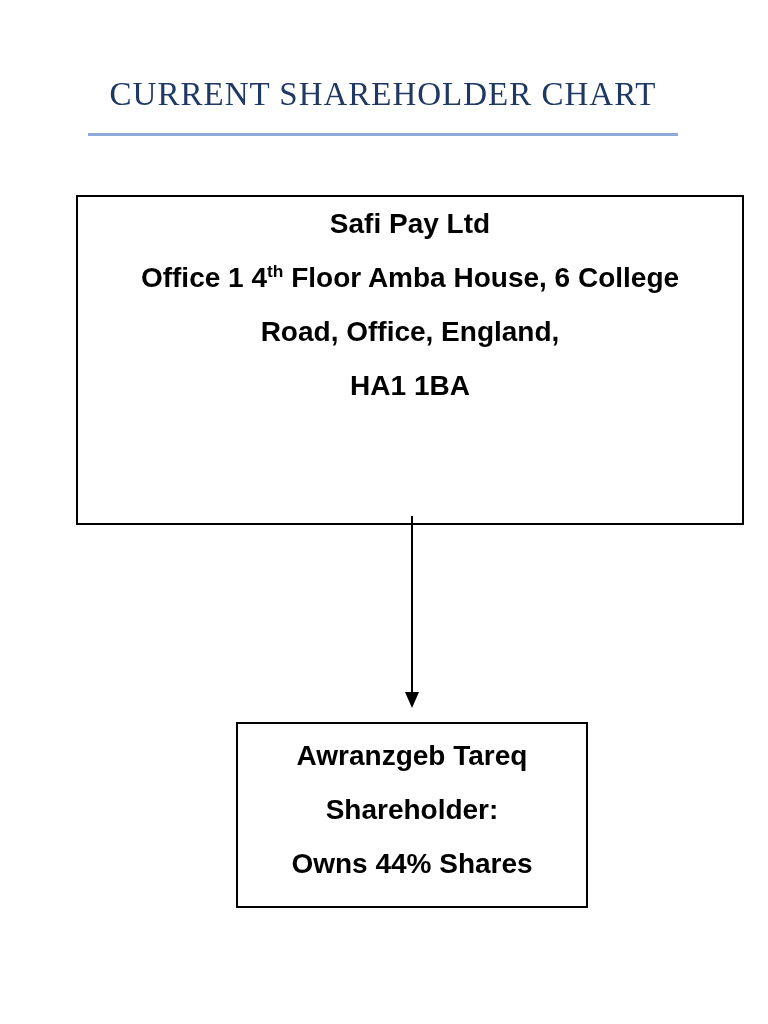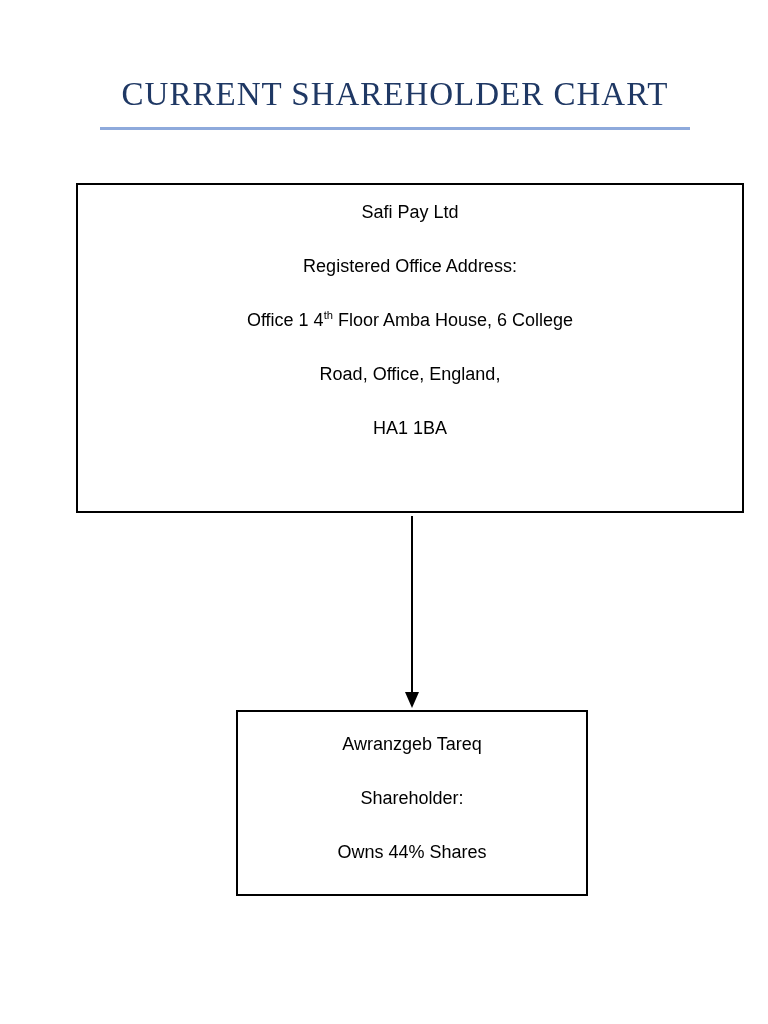--- a/index.html
+++ b/index.html
@@ -15,43 +15,44 @@
     font-family:"Liberation Sans", sans-serif;
   }
   .page{
     position:relative;
     width:768px; height:1024px;
     background:var(--page_bg);
     overflow:hidden;
   }
   .title-block{
     position:absolute;
-    left:100px; top:76px;
+    left:88px; top:76px;
     width:590px;
     text-align:center;
-    padding-bottom:14px;
+    padding-bottom:20px;
     border-bottom:3px solid var(--underline);
   }
   .title-block h1{
     margin:0;
     font-family:"Liberation Serif", serif;
     font-weight:400;
     font-size:33px;
     letter-spacing:1px;
     color:var(--title);
     white-space:nowrap;
   }
   .box{
     position:absolute;
     background:var(--page_bg);
     border:2px solid var(--border);
     text-align:center;
     color:var(--text);
-    font-weight:normal;
-    font-size:18px;
+    font-weight:bold;
+    font-size:28px;
+    margin-top:12px;
   }
   .box p{
     margin:0;
     line-height:54px;
     white-space:nowrap;
   }
   .company-box{
     left:76px; top:183px;
     width:664px; height:326px;
   }
@@ -75,21 +76,20 @@
 <body>
 
 <div class="page">
 
   <div class="title-block">
     <h1>CURRENT SHAREHOLDER CHART</h1>
   </div>
 
   <div class="box company-box">
     <p>Safi Pay Ltd</p>
-    <p>Registered Office Address:</p>
     <p><span>Office 1 4</span><sup class="ord">th</sup><span> Floor Amba House, 6 College</span></p>
     <p>Road, Office, England,</p>
     <p>HA1 1BA</p>
   </div>
 
   <svg class="connector" viewBox="0 0 18 192" xmlns="http://www.w3.org/2000/svg" aria-hidden="true">
     <line x1="9" y1="0" x2="9" y2="178" stroke="#000000" stroke-width="2"></line>
     <polygon points="2,176 16,176 9,192" fill="#000000"></polygon>
   </svg>
 

